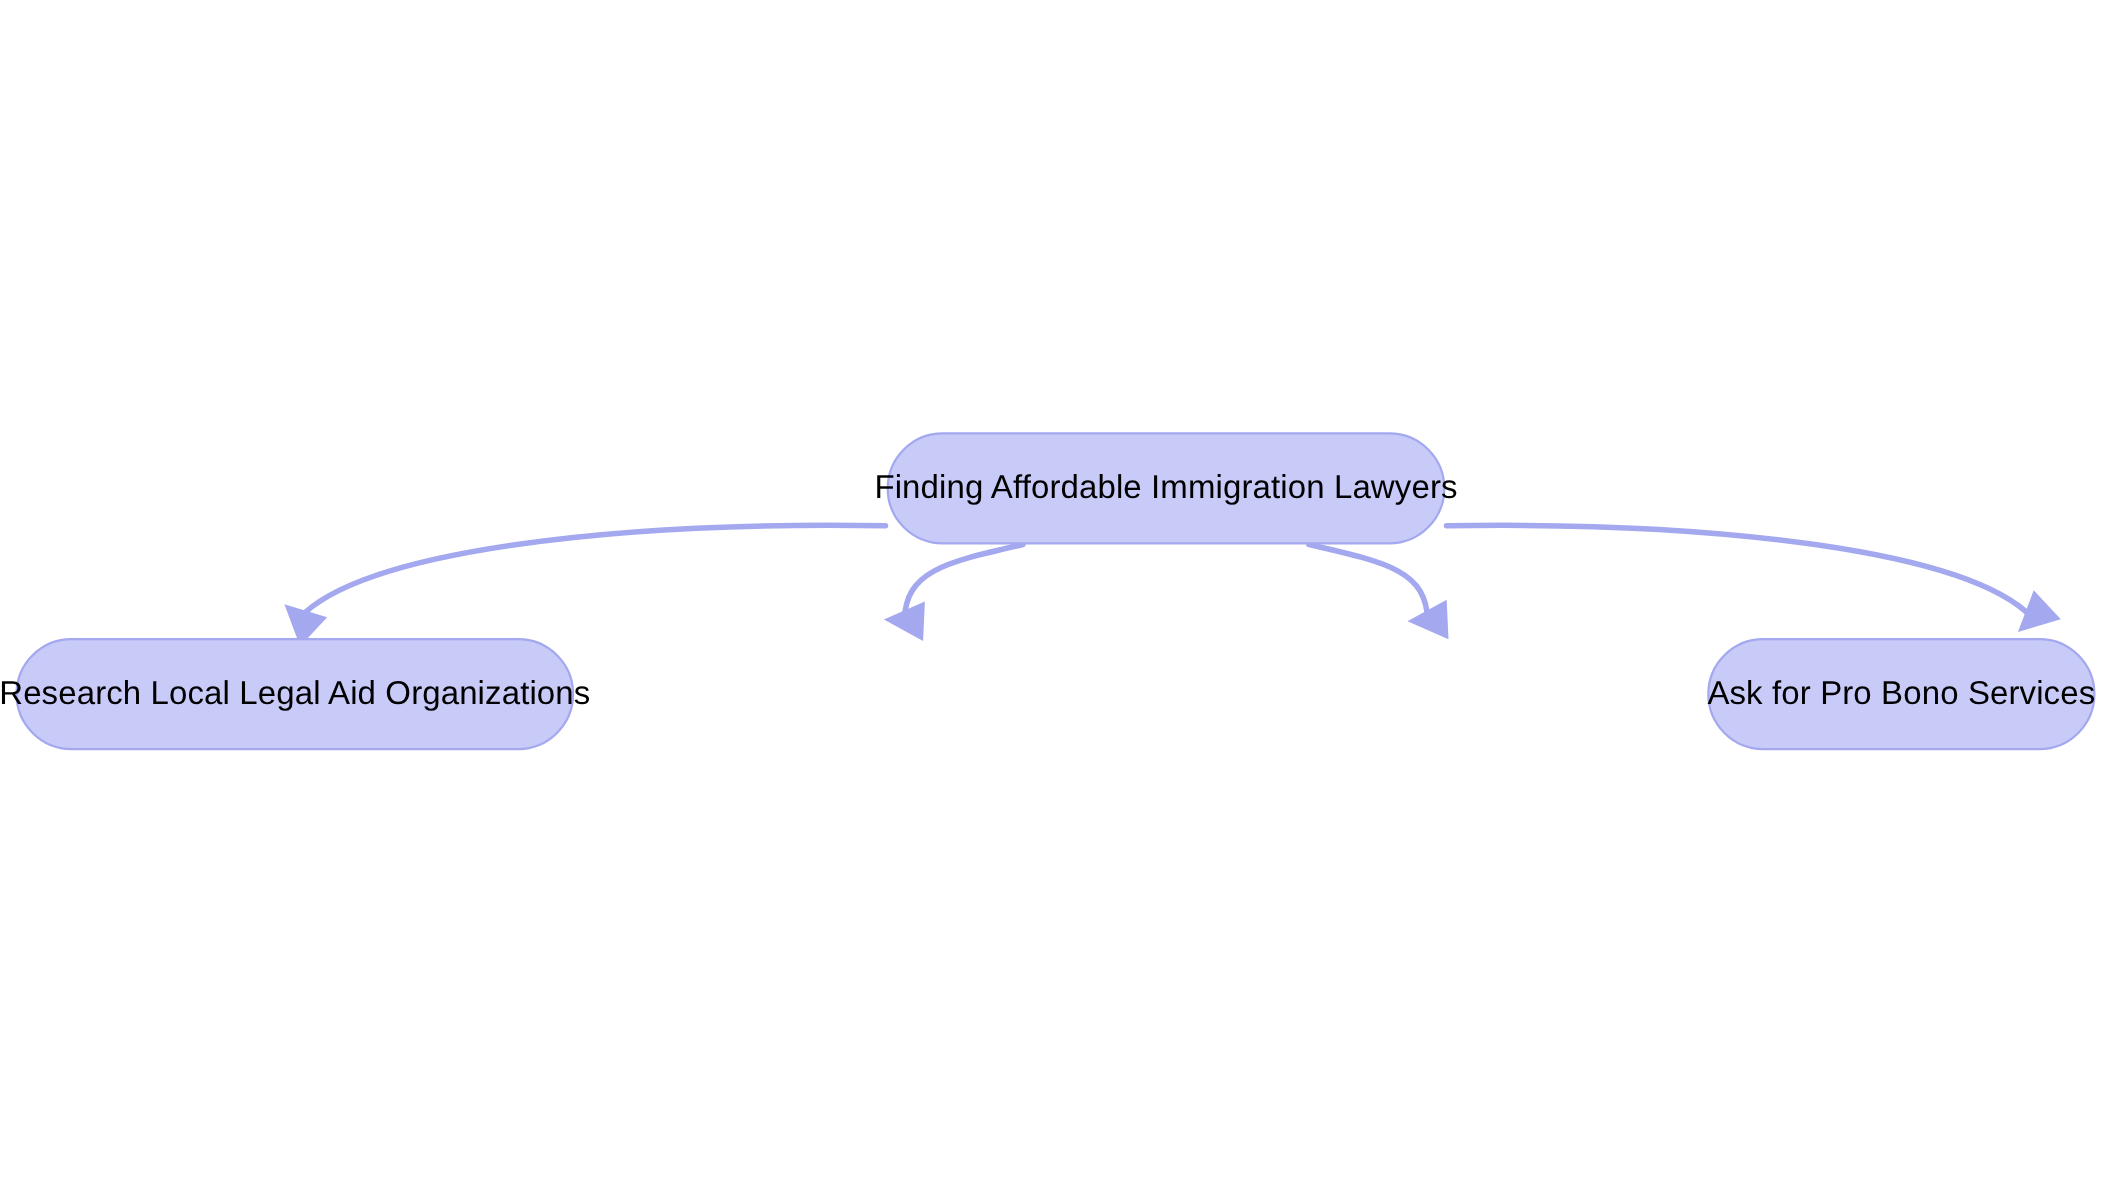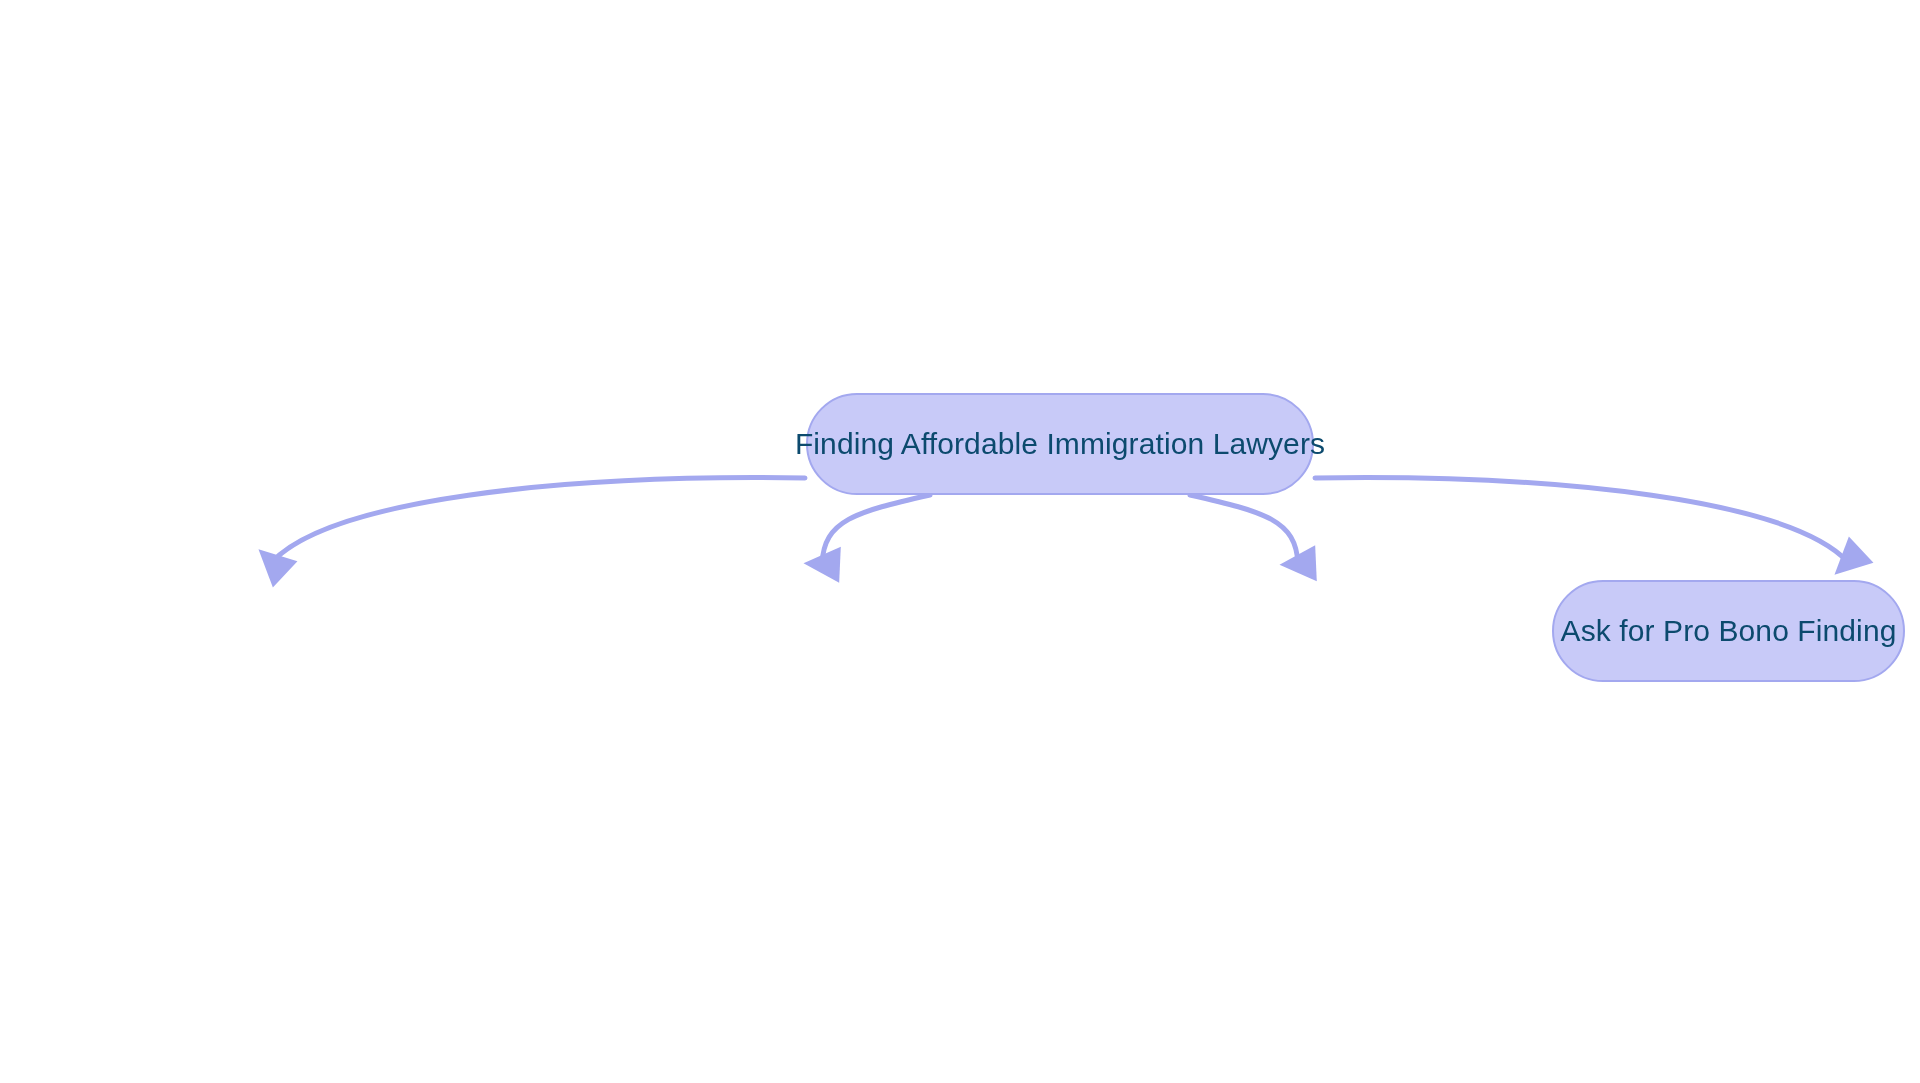--- a/index.html
+++ b/index.html
@@ -33,21 +33,21 @@
     box-sizing: border-box;
     display: flex;
     align-items: center;
     justify-content: center;
     background: #c8caf8;
     border: 2px solid #a3a8ef;
     border-radius: 52px;
     height: 102px;
   }
   .node-label {
-    color: #0c4a6e;
+    color: #000000;
     font-size: 30px;
     font-family: "Liberation Sans", sans-serif;
     font-weight: 400;
     letter-spacing: 0.1px;
     white-space: nowrap;
     line-height: 1;
   }
   
   #node-root {
     left: 806px;
@@ -94,20 +94,23 @@
 
     <path d="M 1190 495 C 1265 512, 1296 520, 1298 564" fill="none" stroke="#a3a8ef" stroke-width="5" stroke-linecap="round" marker-end="url(#arrowhead)"></path>
 
     <path d="M 1315 478 C 1560 474, 1790 500, 1848 562" fill="none" stroke="#a3a8ef" stroke-width="5" stroke-linecap="round" marker-end="url(#arrowhead)"></path>
   </svg>
 
   <div class="node" id="node-root">
     <span class="node-label">Finding Affordable Immigration Lawyers</span>
   </div>
 
+  <div class="node" id="node-child-0">
+    <span class="node-label">Research Local Legal Aid Organizations</span>
+  </div>
 
 
 
   <div class="node" id="node-child-3">
-    <span class="node-label">Ask for Pro Bono Finding</span>
+    <span class="node-label">Ask for Pro Bono Services</span>
   </div>
 
 </div>
 
 </body></html>

